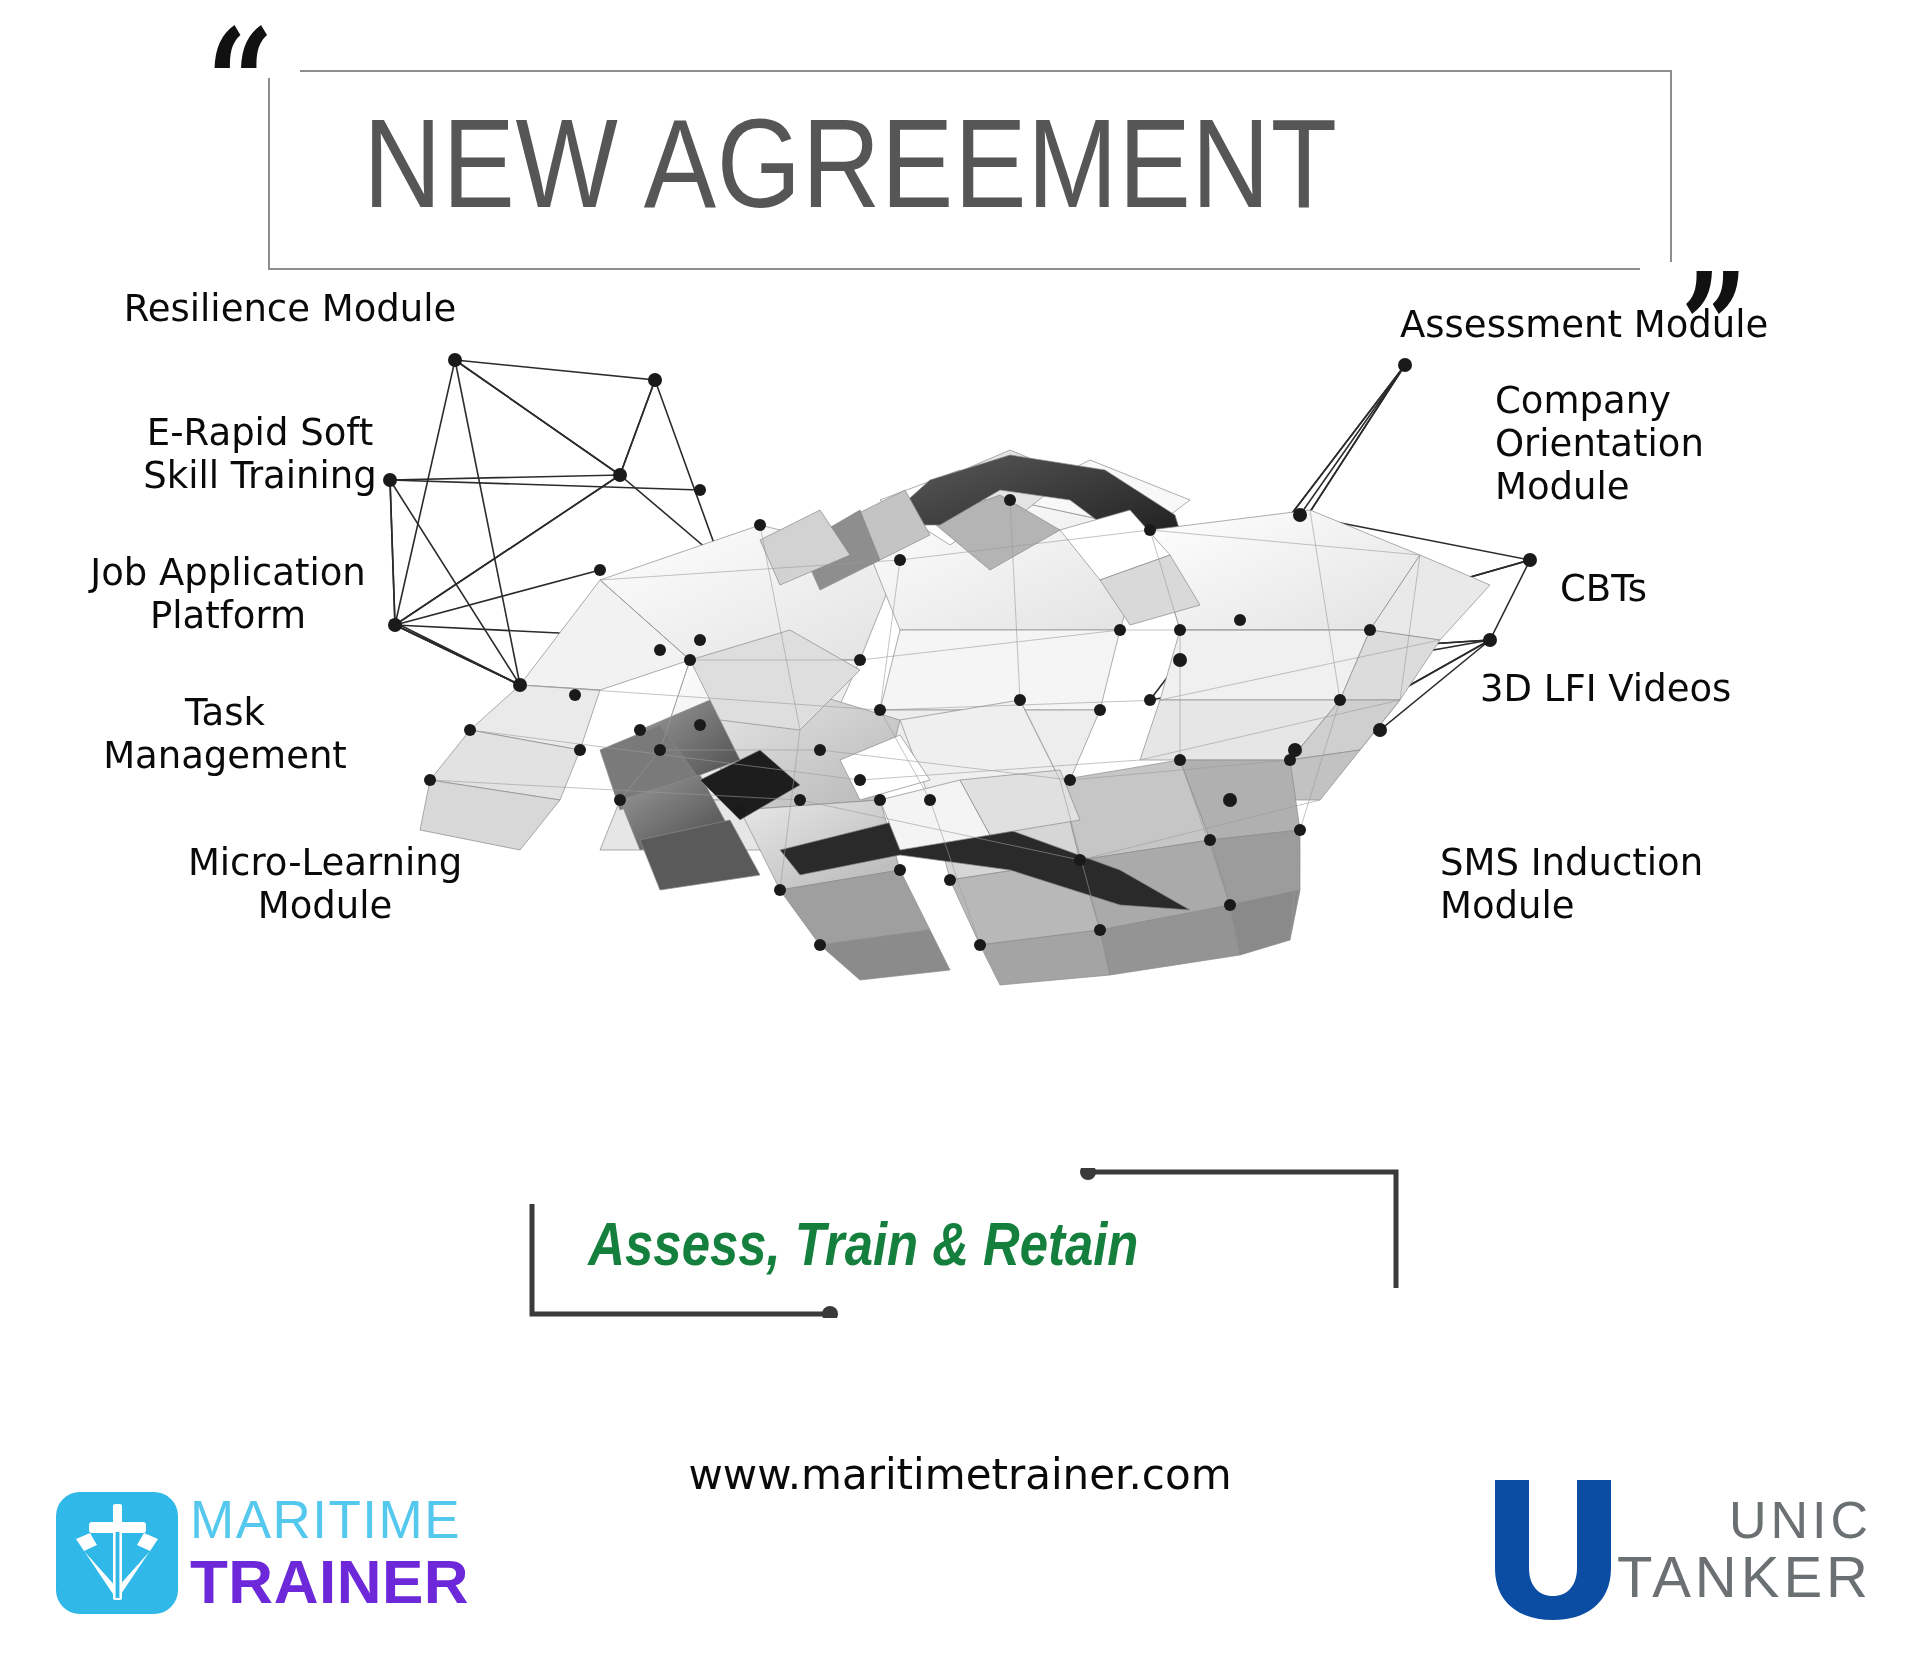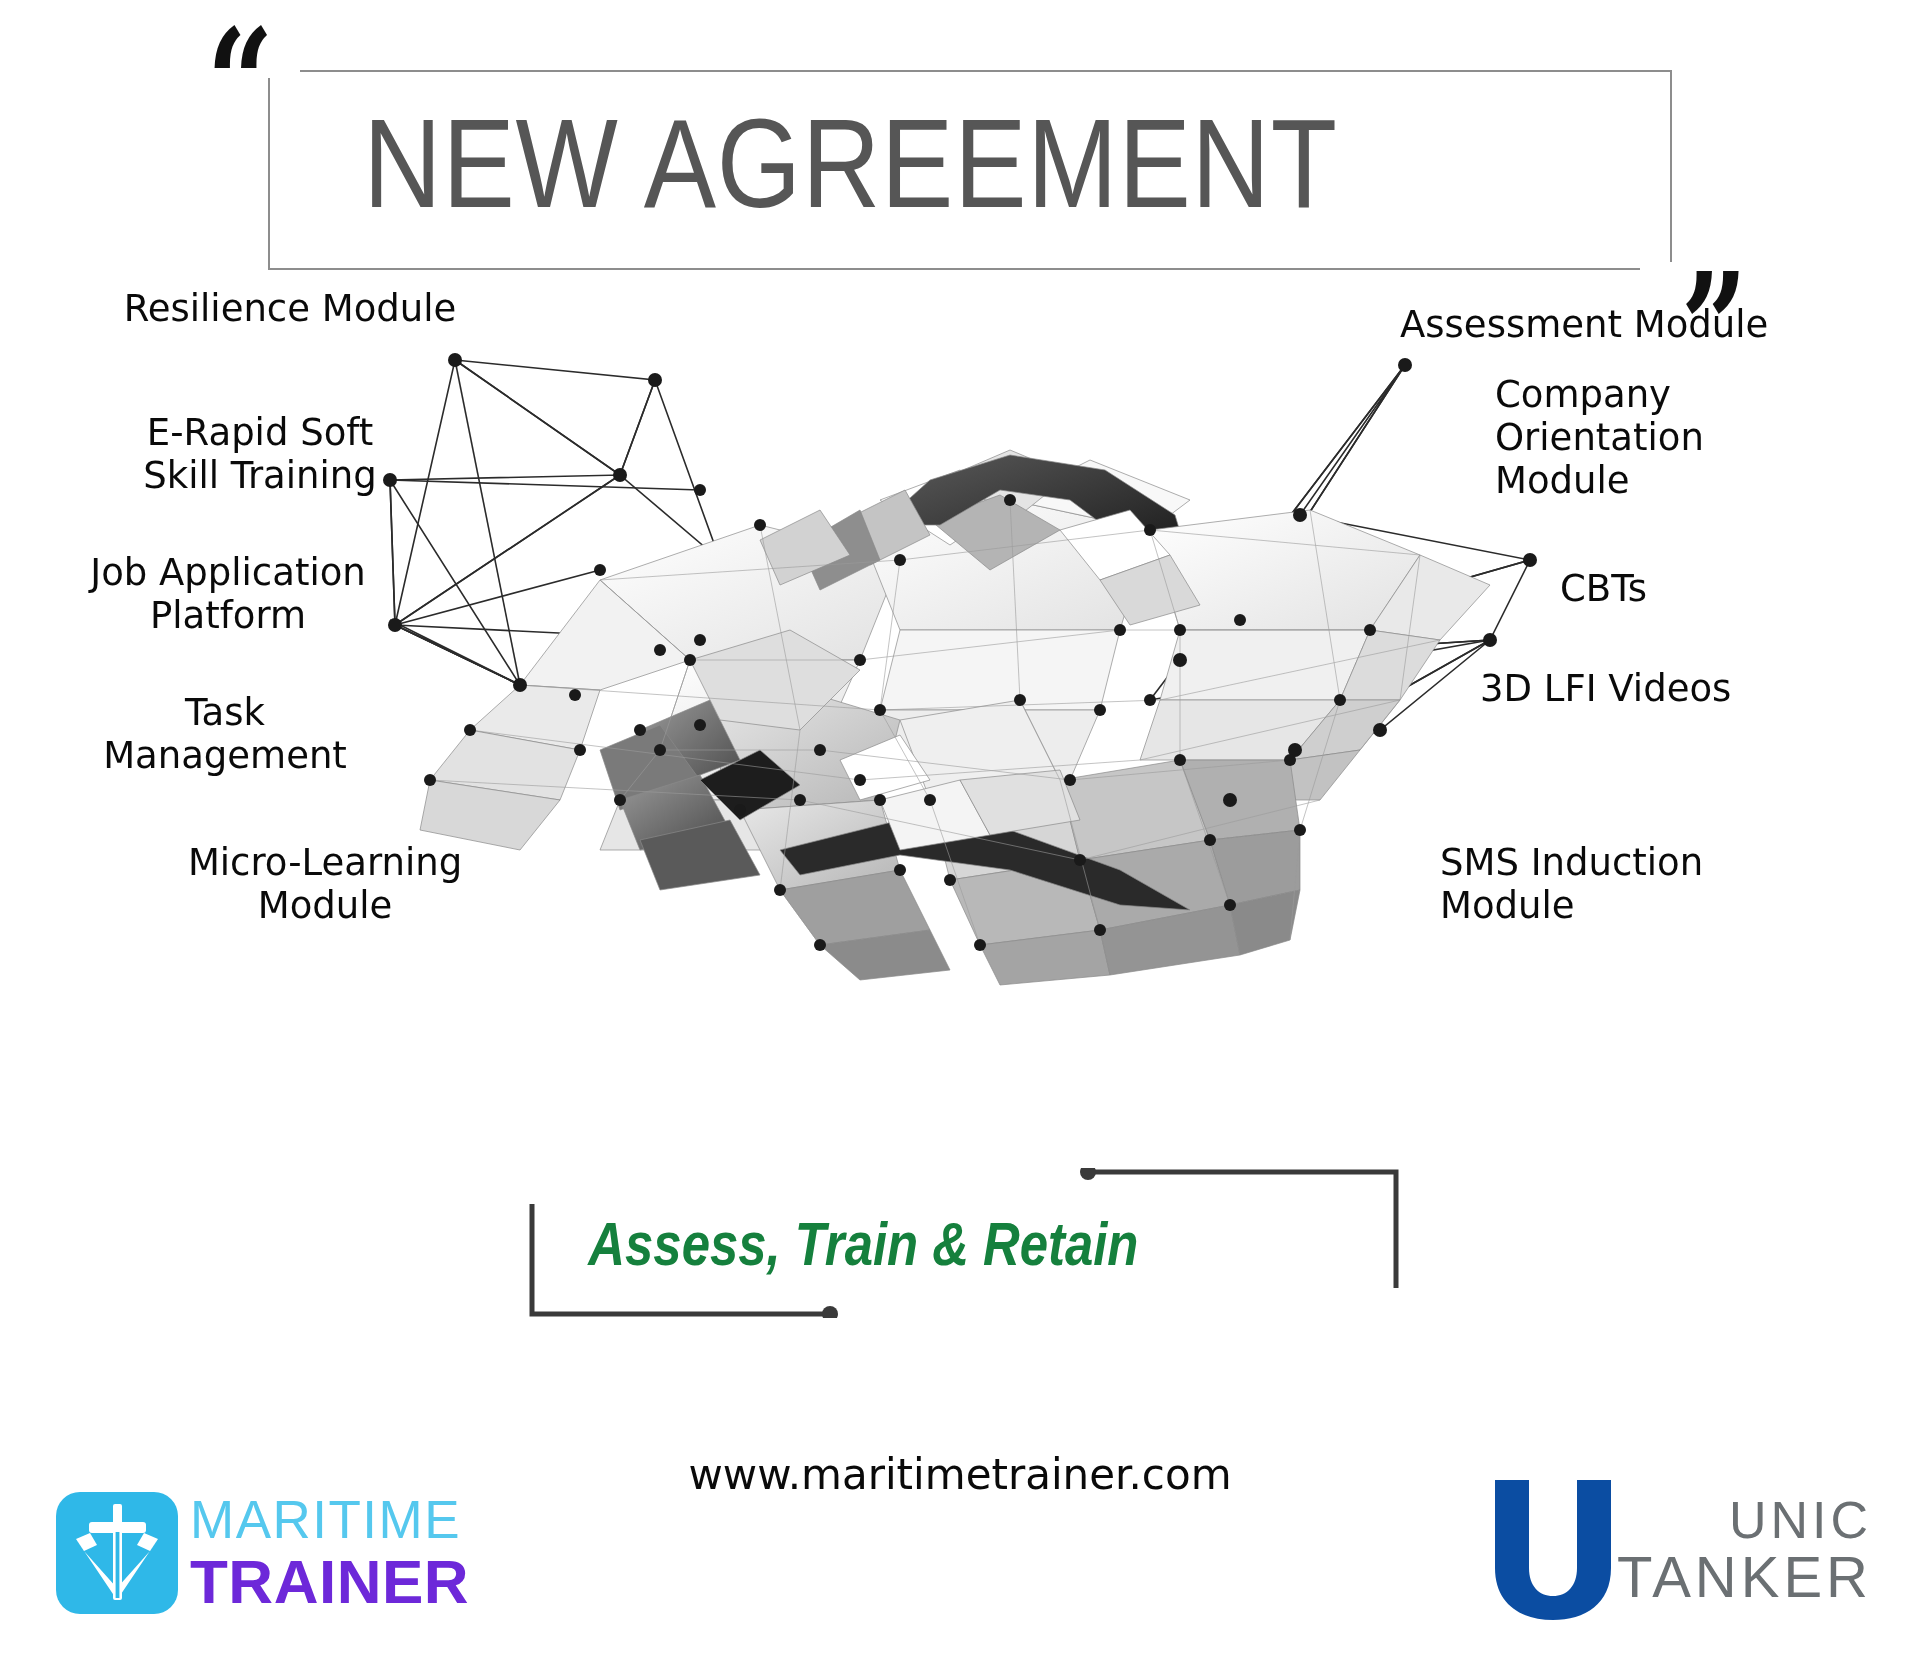--- a/index.html
+++ b/index.html
@@ -418,21 +418,21 @@
 Platform</div>
 
     <div class="label left" style="left:55px; top:362px; width:340px;">Task
 Management</div>
 
     <div class="label left" style="left:140px; top:512px; width:370px;">Micro-Learning
 Module</div>
 
     <div class="label right" style="left:1400px; top:-26px; width:470px;">Assessment Module</div>
 
-    <div class="label right" style="left:1495px; top:44px; width:370px;">Company
+    <div class="label right" style="left:1495px; top:50px; width:370px;">Company
 Orientation
 Module</div>
 
     <div class="label right" style="left:1560px; top:238px; width:240px;">CBTs</div>
 
     <div class="label right" style="left:1480px; top:338px; width:420px;">3D LFI Videos</div>
 
     <div class="label right" style="left:1440px; top:512px; width:400px;">SMS Induction
 Module</div>
   </div>

